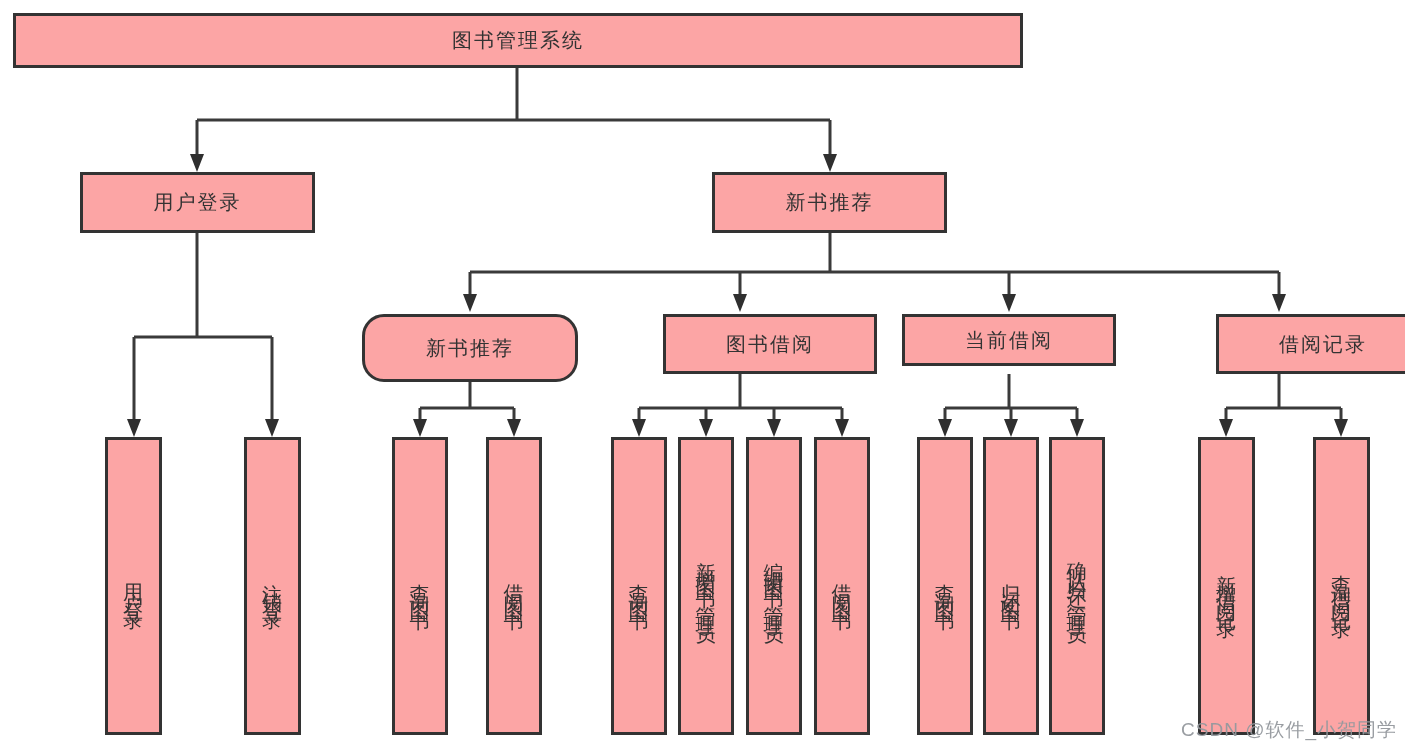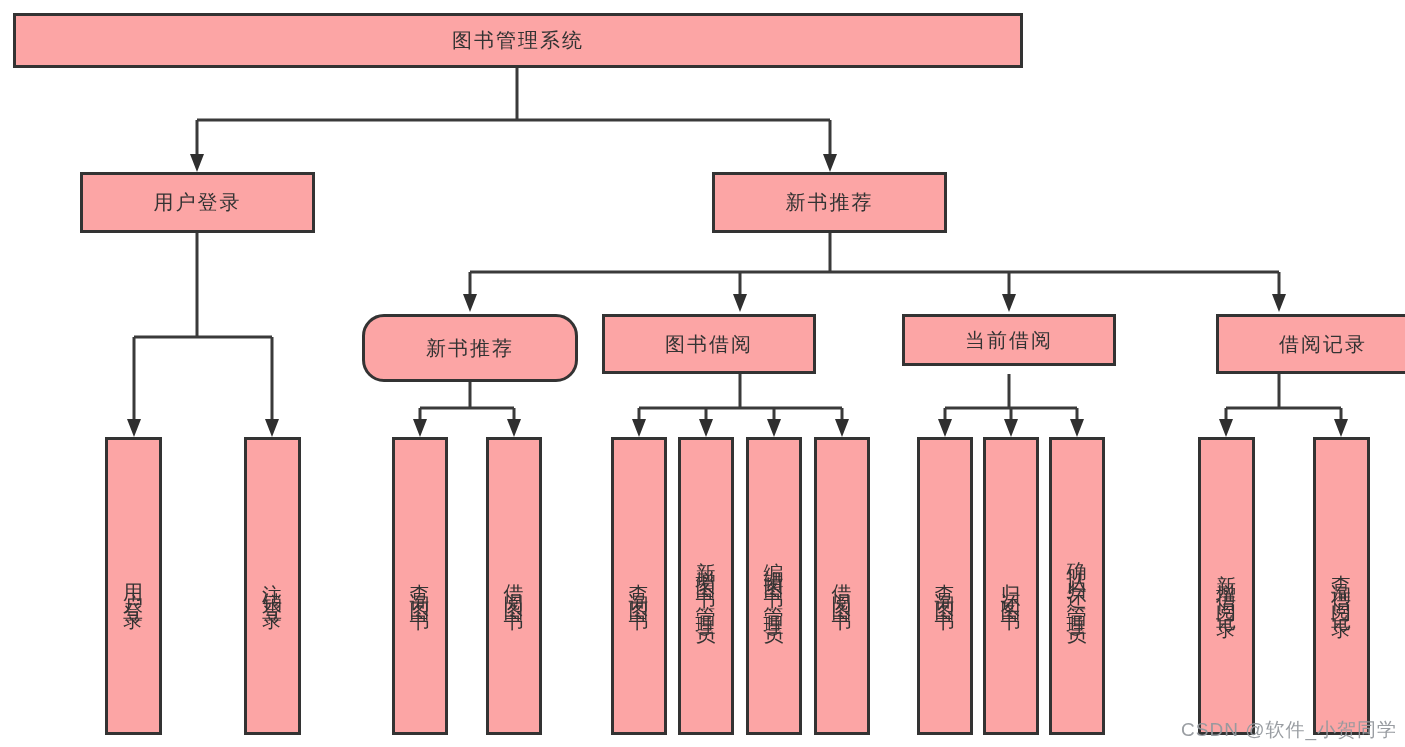--- a/index.html
+++ b/index.html
@@ -84,21 +84,21 @@
              M1070 419 L1084 419 L1077 437 Z  M1219 419 L1233 419 L1226 437 Z
              M1334 419 L1348 419 L1341 437 Z" fill="#2f2f2f" stroke="none"></path>
   </svg>
 
   <div class="node node-h" style="left:13px; top:13px; width:1010px; height:55px;">图书管理系统</div>
 
   <div class="node node-h" style="left:80px; top:172px; width:235px; height:61px;">用户登录</div>
   <div class="node node-h" style="left:712px; top:172px; width:235px; height:61px;">新书推荐</div>
 
   <div class="node node-h" style="left:362px; top:314px; width:216px; height:68px;border-radius:22px;">新书推荐</div>
-  <div class="node node-h" style="left:602px; top:314px; width:214px; height:60px;">图书借阅</div>
+  <div class="node node-h" style="left:663px; top:314px; width:214px; height:60px;">图书借阅</div>
   <div class="node node-h" style="left:902px; top:314px; width:214px; height:52px;">当前借阅</div>
   <div class="node node-h" style="left:1216px; top:314px; width:214px; height:60px;">借阅记录</div>
 
   <div class="node node-v leaf" style="left:105px; width:57px;">用户登录</div>
   <div class="node node-v leaf" style="left:244px; width:57px;">注销登录</div>
 
   <div class="node node-v leaf" style="left:392px; width:56px;">查询图书</div>
   <div class="node node-v leaf" style="left:486px; width:56px;">借阅图书</div>
 
   <div class="node node-v leaf" style="left:611px; width:56px;">查询图书</div>

